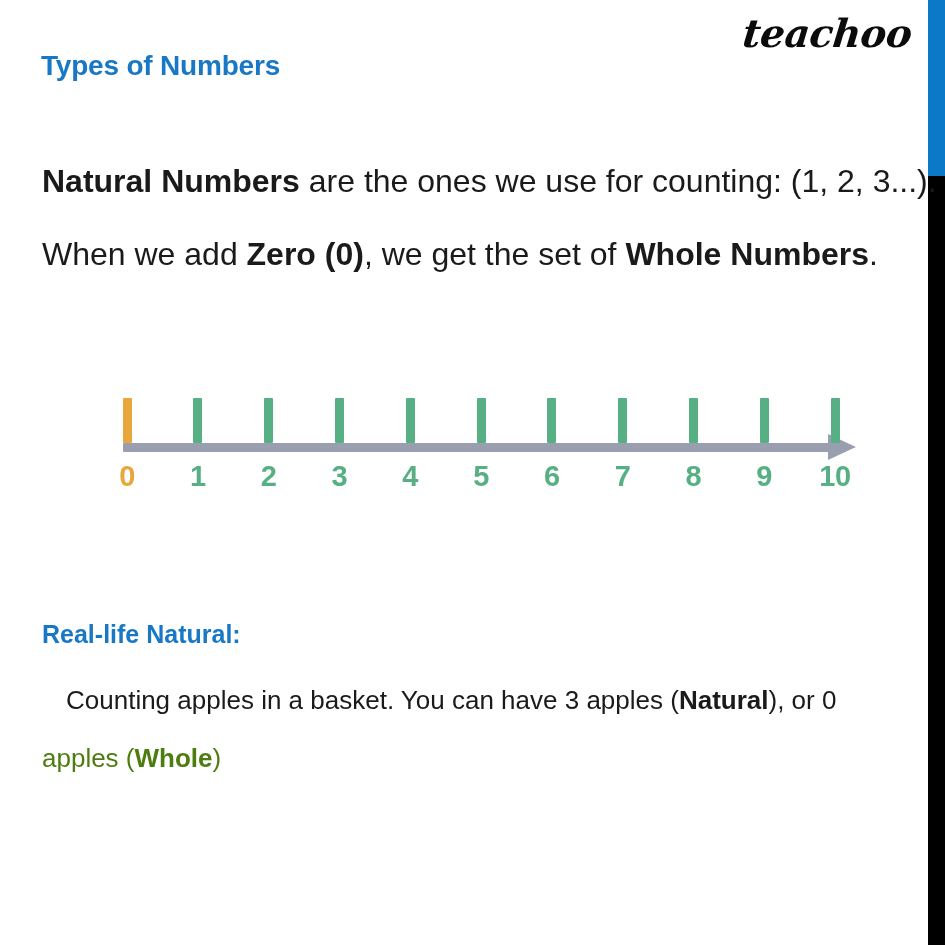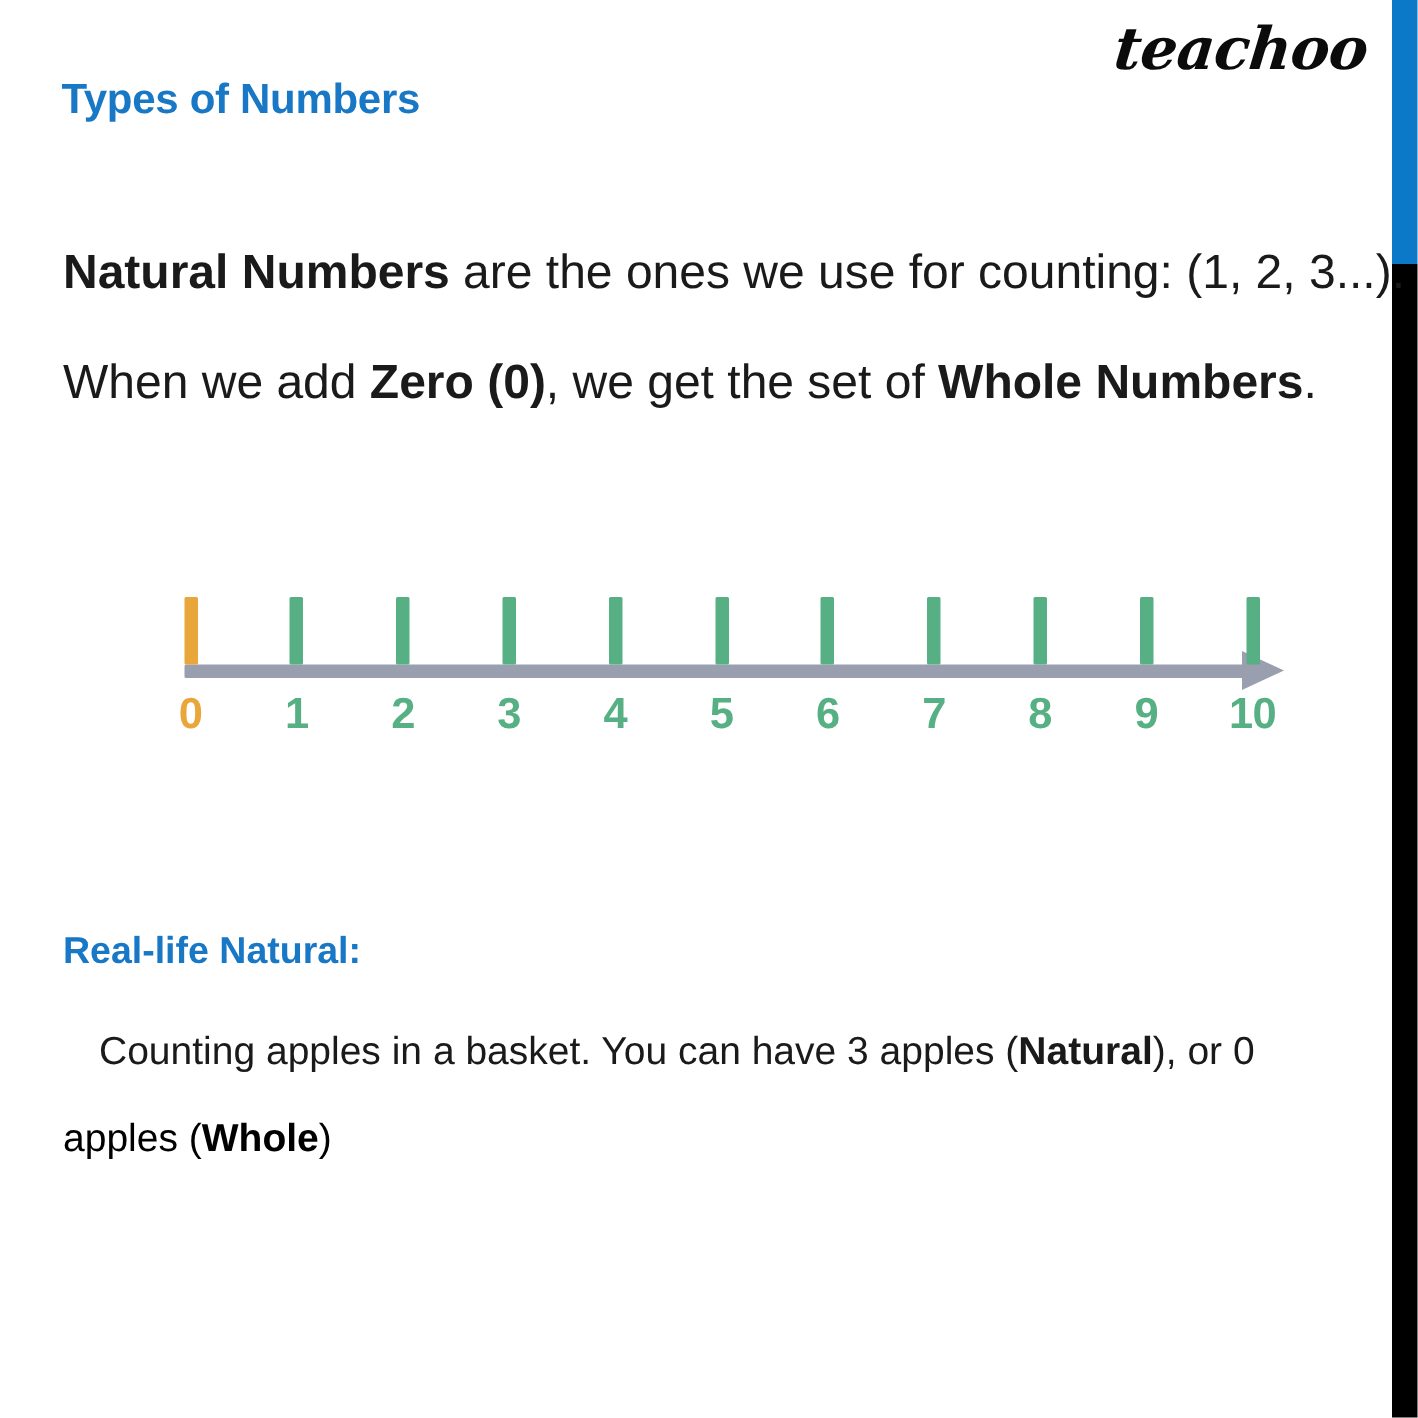--- a/index.html
+++ b/index.html
@@ -148,21 +148,21 @@
     color: #1a1a1a;
     line-height: 1.25;
     white-space: nowrap;
     margin-left: 24px;
   }
   #example-line-2 {
     position: absolute;
     left: 42px;
     top: 742px;
     font-size: 26px;
-    color: #000000;
+    color: #4d7c0f;
     line-height: 1.25;
     white-space: nowrap;
   }
   #example-line-1 b, #example-line-2 b { font-weight: bold; }
 </style>
 </head>
 <body>
 
 <div id="right-rail">
   <div class="rail-blue"></div>

